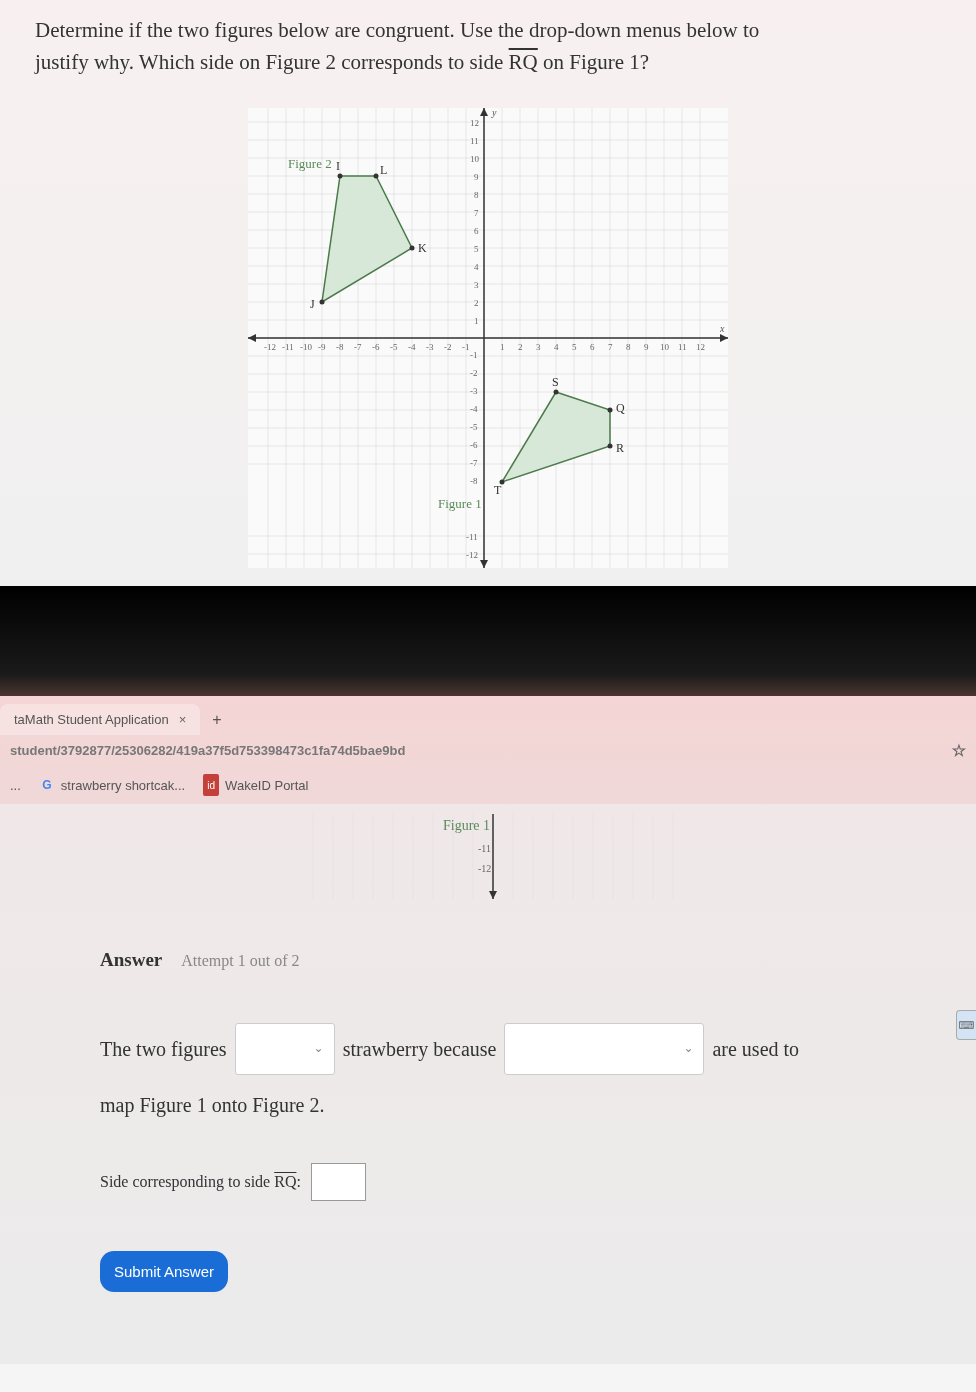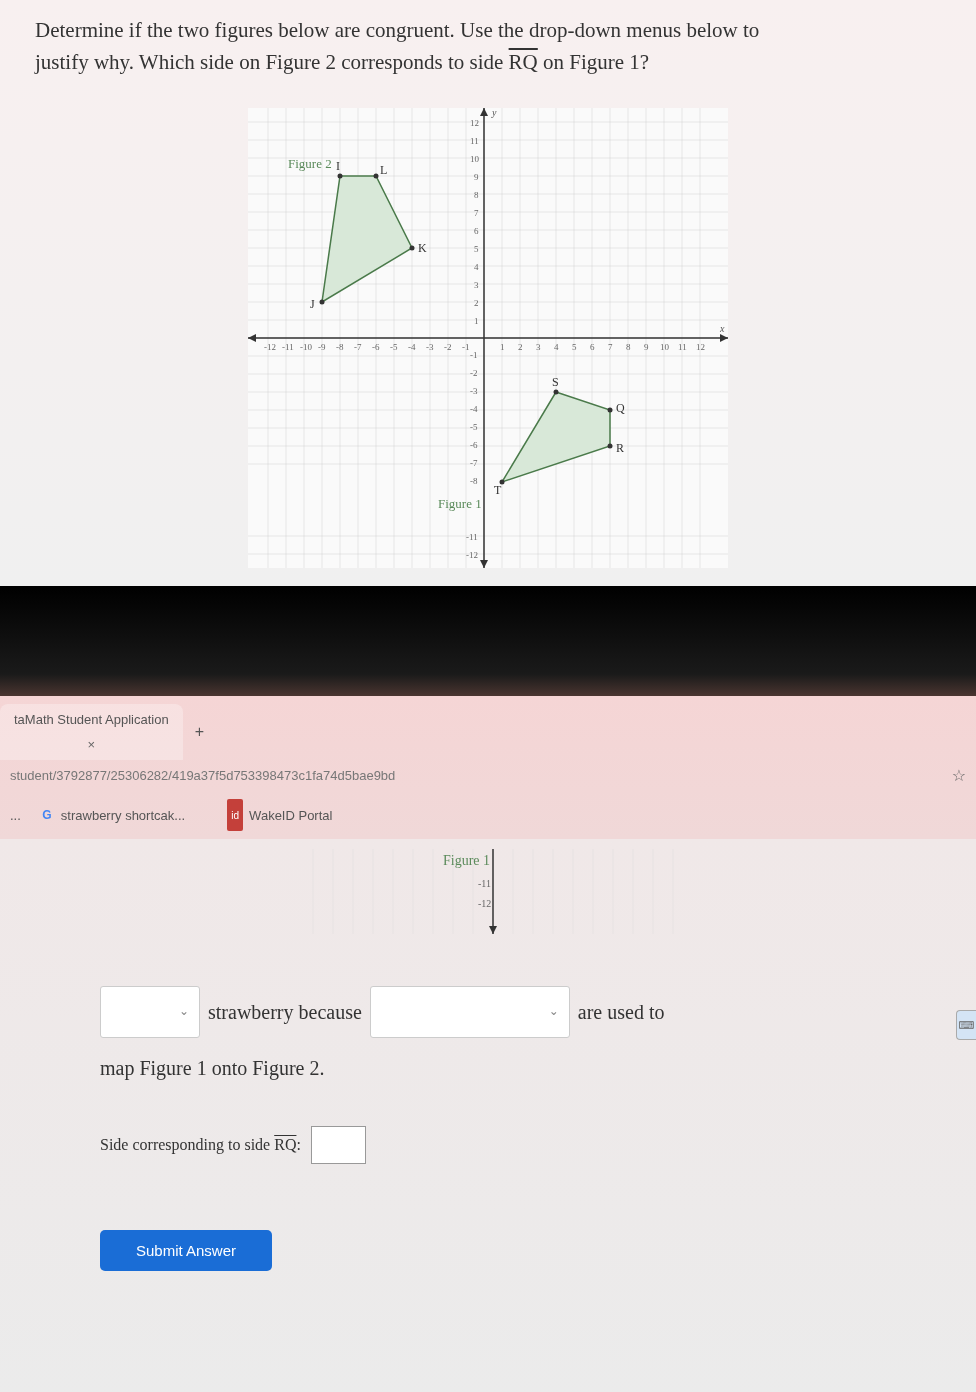--- a/index.html
+++ b/index.html
@@ -56,21 +56,20 @@
     .browser-tab {
       display: flex;
       align-items: center;
       padding: 8px 14px;
       background: rgba(255,255,255,0.3);
       border-radius: 8px 8px 0 0;
       font-family: Arial, sans-serif;
       font-size: 13px;
       color: #555;
       gap: 10px;
-      flex-direction: column;
     }
     
     .tab-close {
       cursor: pointer;
       color: #666;
     }
     
     .tab-plus {
       padding: 6px 12px;
       color: #555;
@@ -79,20 +78,21 @@
     }
     
     .url-bar-row {
       padding: 6px 10px;
       font-family: Arial, sans-serif;
       font-size: 13px;
       color: #777;
       display: flex;
       align-items: center;
       justify-content: space-between;
+      font-weight: bold;
     }
     
     .bookmarks-bar {
       padding: 8px 10px;
       display: flex;
       align-items: center;
       gap: 18px;
       font-family: Arial, sans-serif;
       font-size: 13px;
       color: #555;
@@ -109,29 +109,28 @@
       height: 16px;
       display: inline-flex;
       align-items: center;
       justify-content: center;
       font-weight: bold;
       font-size: 12px;
     }
     
     .wake-icon {
       width: 16px;
-      height: 32px;
+      height: 22px;
       background: #c4403a;
       border-radius: 2px;
       display: inline-flex;
       align-items: center;
       justify-content: center;
       color: white;
       font-size: 10px;
-      margin-left: 24px;
     }
     
     .star-icon {
       color: #666;
       font-size: 16px;
     }
     
     .content-area {
       background: linear-gradient(180deg, #f0e8e8 0%, #ebebeb 100%);
       padding: 10px 30px 30px;
@@ -216,26 +215,26 @@
       border: 1px solid #999;
       width: 55px;
       height: 38px;
       background: #fff;
     }
     
     .submit-btn {
       background: #1a6dd6;
       color: white;
       border: none;
-      padding: 12px 36px;
+      padding: 12px 14px;
       font-size: 15px;
       font-family: Arial, sans-serif;
       cursor: pointer;
-      margin-top: 66px;
-      border-radius: 5px;
+      margin-top: 50px;
+      border-radius: 14px;
     }
     
     .keyboard-icon {
       position: fixed;
       right: 0;
       top: 1010px;
       width: 20px;
       height: 30px;
       background: #d4e4f5;
       border: 1px solid #aaa;
@@ -452,22 +451,27 @@
         <line x1="230" y1="0" x2="230" y2="85" stroke="#333" stroke-width="1.5"></line>
         <polygon points="230,85 226,77 234,77" fill="#333"></polygon>
         <text x="180" y="16" font-size="14" fill="#5a8a5a">Figure 1</text>
         <text x="215" y="38" font-size="10" fill="#666">-11</text>
         <text x="215" y="58" font-size="10" fill="#666">-12</text>
       </svg>
     </div>
   </div>
 
   <div class="answer-section">
+    <div class="answer-header">
+      <span class="answer-label">Answer</span>
+      <span class="attempt-text">Attempt 1 out of 2</span>
+    </div>
     
     <div class="answer-line">
+      <span>The two figures</span>
       <span class="dropdown">
         <span class="chevron">⌄</span>
       </span>
       <span>strawberry because</span>
       <span class="dropdown dropdown-wide">
         <span class="chevron">⌄</span>
       </span>
       <span>are used to</span>
     </div>
     <div class="answer-line">

